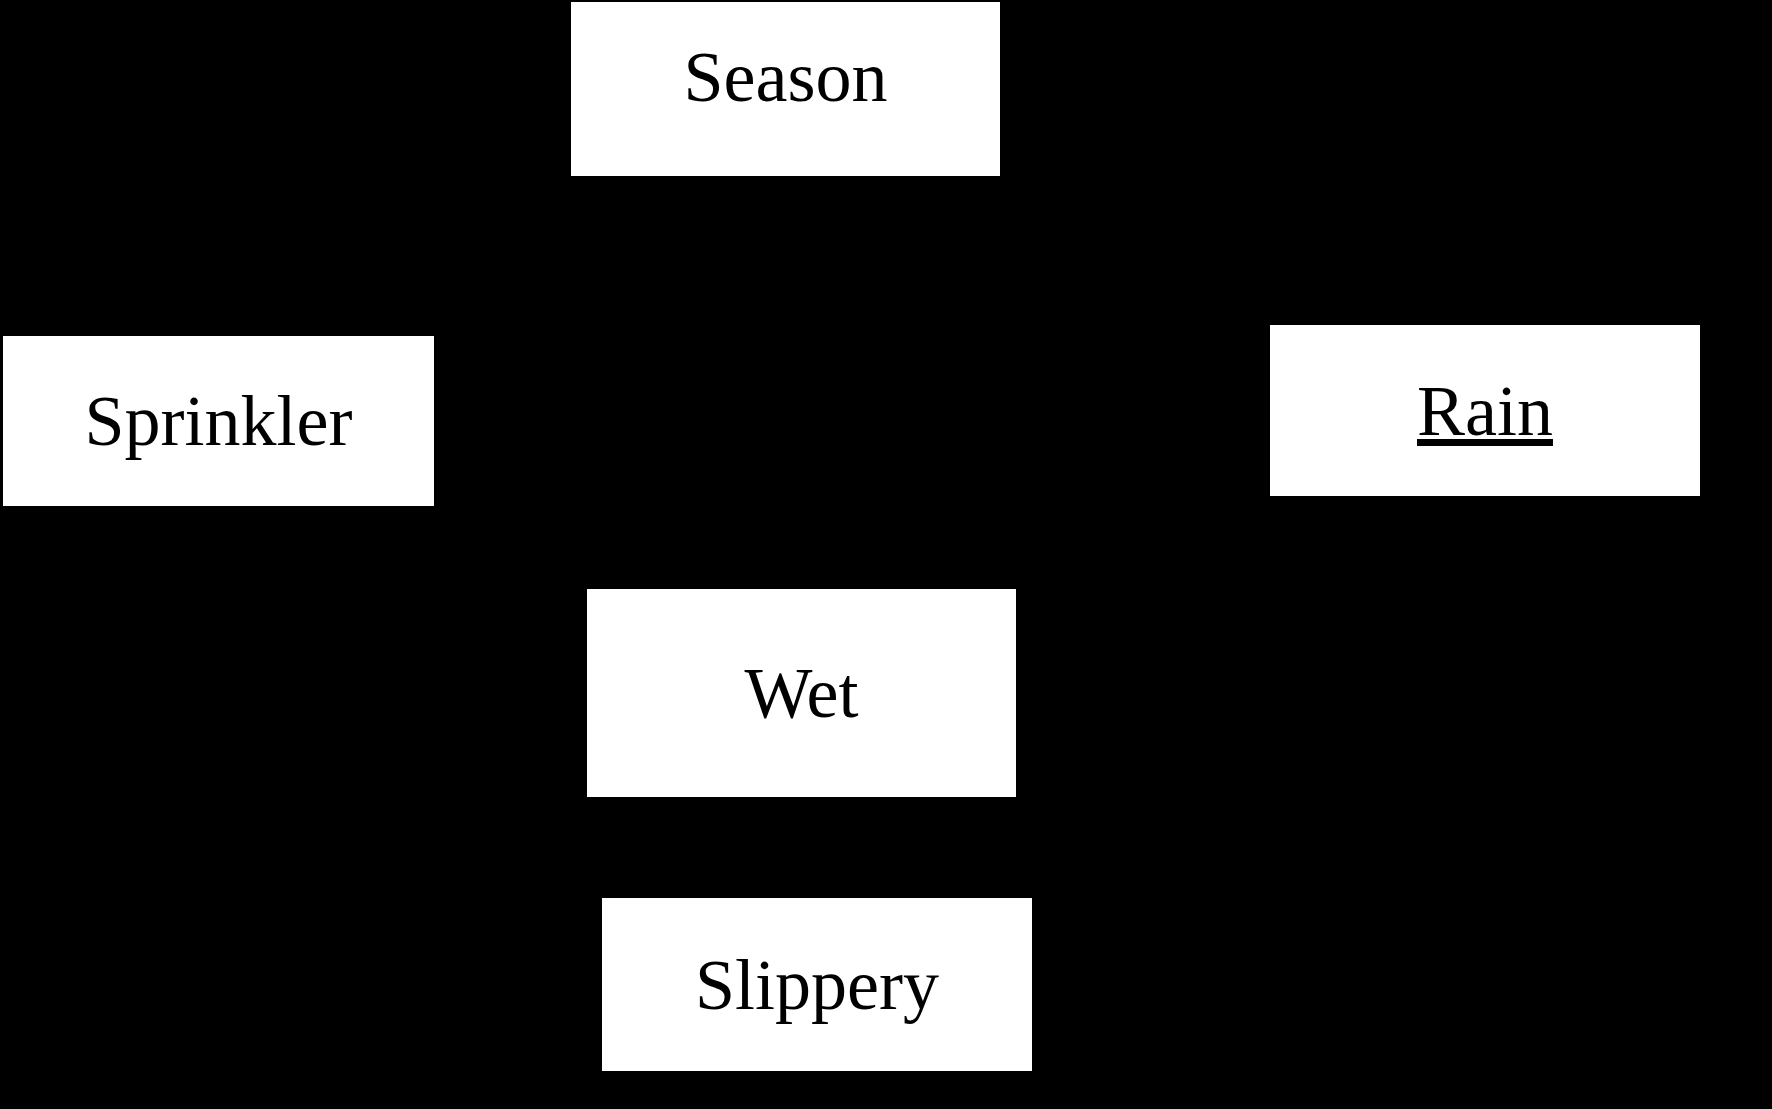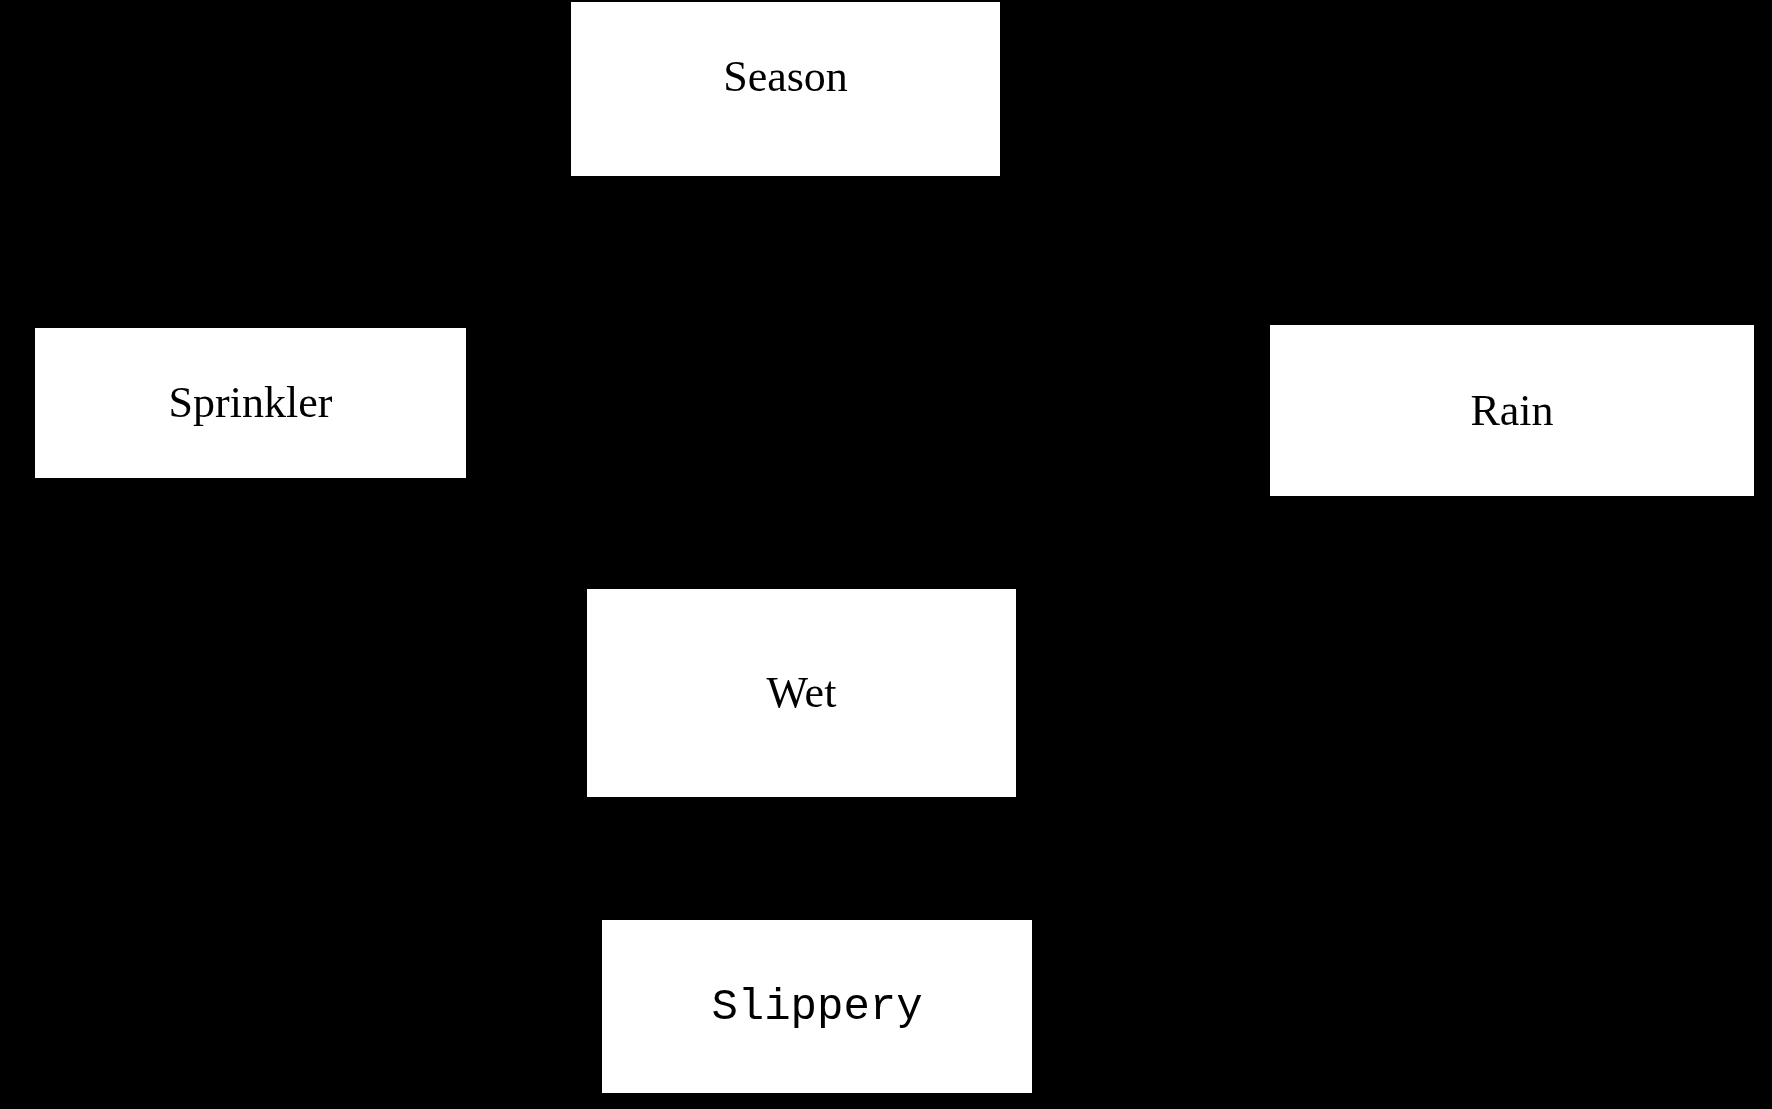--- a/index.html
+++ b/index.html
@@ -23,30 +23,30 @@
   }
   .node {
     position: absolute;
     background: var(--node-fill);
     color: var(--node-text);
     display: flex;
     align-items: center;
     justify-content: center;
   }
   .node-label {
-    font-size: 44px;
+    font-size: 72px;
     line-height: 1;
     white-space: nowrap;
   }
   
   .node-season    { left: 571px;  top: 2px;   width: 429px; height: 174px; }
-  .node-sprinkler { left: 3px;    top: 328px; width: 431px; height: 150px; margin-left: 32px; }
-  .node-rain      { left: 1270px; top: 325px; width: 484px; height: 171px; }
+  .node-sprinkler { left: 3px;    top: 336px; width: 431px; height: 170px; }
+  .node-rain      { left: 1270px; top: 325px; width: 430px; height: 171px; text-decoration: underline; }
   .node-wet       { left: 587px;  top: 589px; width: 429px; height: 208px; }
-  .node-slippery  { left: 602px;  top: 920px; width: 430px; height: 173px; font-family: Liberation Mono, monospace; }
+  .node-slippery  { left: 602px;  top: 898px; width: 430px; height: 173px; }
   
   .node-season .node-label { position: relative; top: -12px; }
 </style>
 </head>
 <body>
 
 <div class="canvas">
 
   <div class="node node-season">
     <span class="node-label">Season</span>

